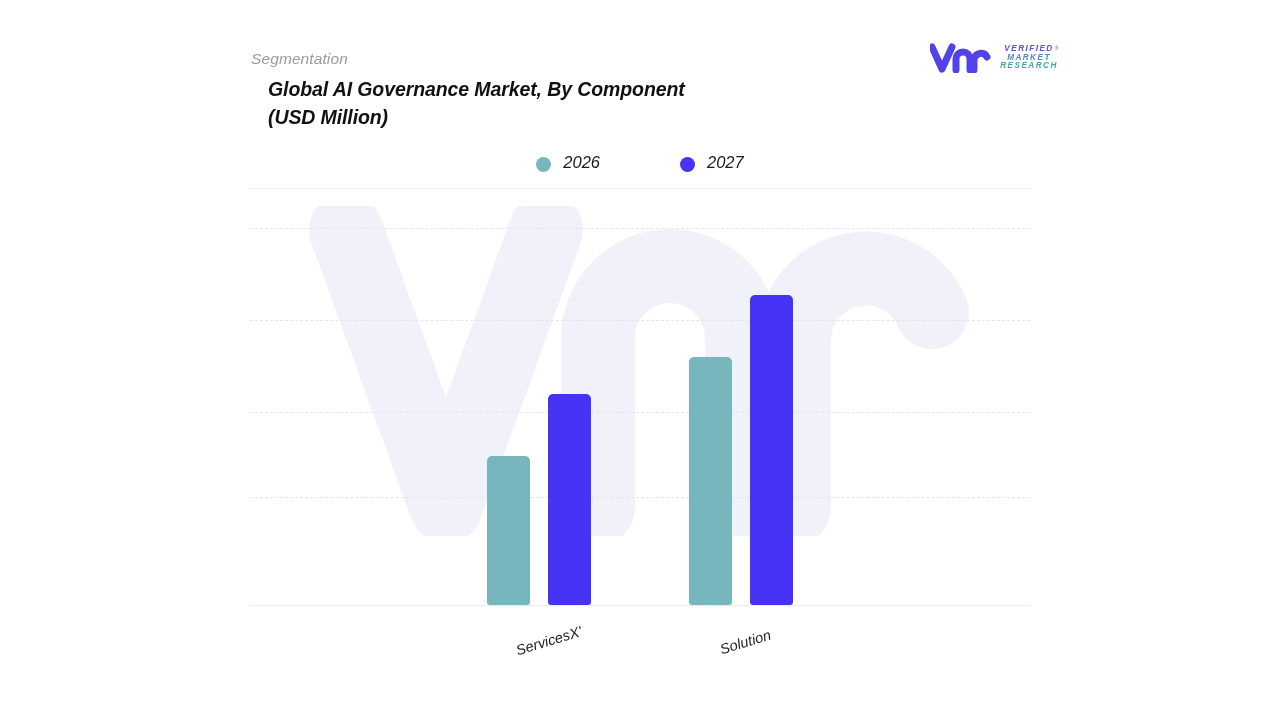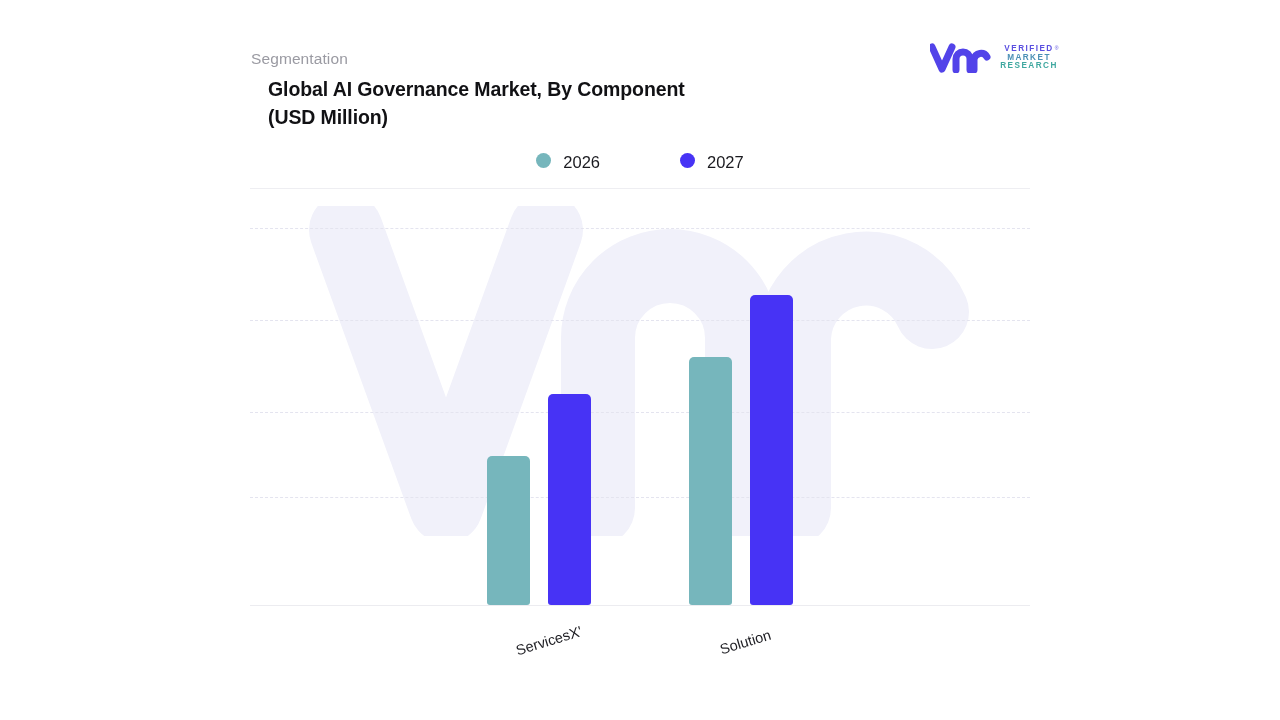--- a/index.html
+++ b/index.html
@@ -14,20 +14,21 @@
     overflow: hidden;
     position: relative;
   }
 
   #root {
     position: absolute;
     left: 0; top: 0;
     width: 1280px;
     height: 632px;
     background: #ffffff;
+    font-style: italic;
   }
 
   
   .seg-label {
     position: absolute;
     left: 251px;
     top: 50px;
     font-size: 15.5px;
     color: #9a9aa2;
     letter-spacing: 0.1px;
@@ -92,21 +93,21 @@
     top: 148px;
     width: 780px;
     height: 28px;
     display: flex;
     justify-content: center;
     align-items: center;
     gap: 80px;
   }
   .legend-item {
     display: flex;
-    align-items: flex-start;
+    align-items: flex-end;
     gap: 12px;
   }
   .legend-dot {
     width: 15px;
     height: 15px;
     border-radius: 50%;
     display: block;
   }
   .legend-text {
     font-size: 16.5px;

